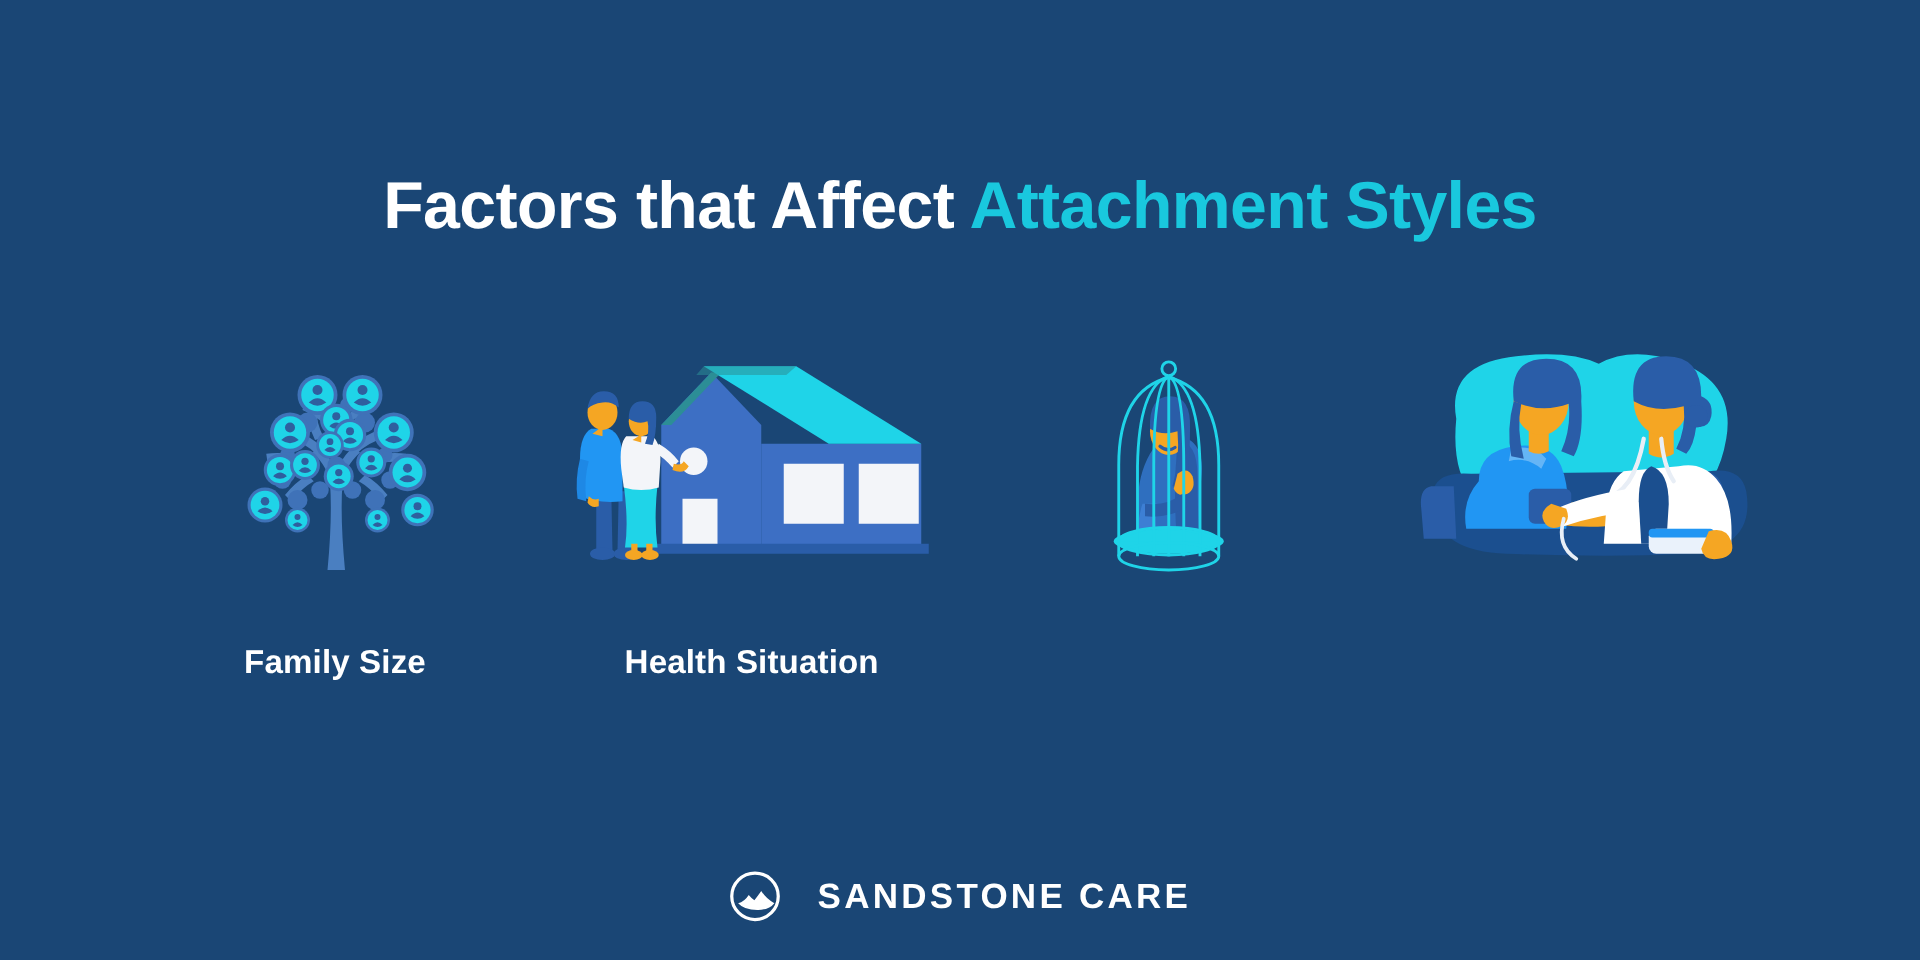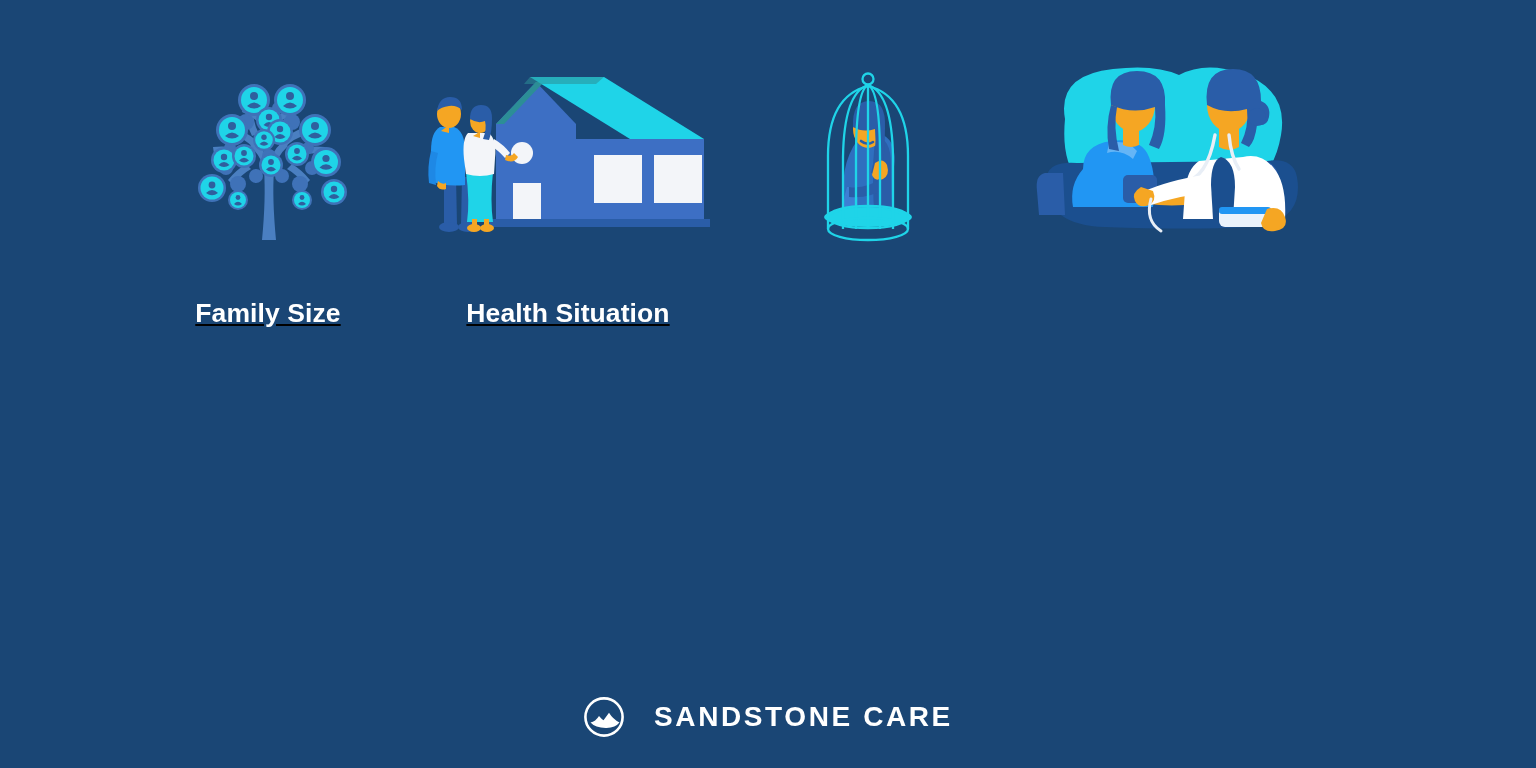--- a/index.html
+++ b/index.html
@@ -41,22 +41,22 @@
   }
   .title .accent {
     color: #19c8de;
   }
 
   
   .cards {
     margin-top: 52px;
     width: 1300px;
     display: flex;
+    justify-content: space-between;
     align-items: flex-start;
-    text-decoration: underline;
   }
   .card {
     width: 300px;
     display: flex;
     flex-direction: column;
     align-items: center;
   }
   .art {
     height: 190px;
     width: 300px;
@@ -97,20 +97,23 @@
     font-weight: 700;
     letter-spacing: 2.6px;
     white-space: nowrap;
   }
 </style>
 </head>
 <body>
 
 <div class="infographic">
 
+  <div class="title-wrap">
+    <div class="title"><span>Factors that Affect </span><span class="accent">Attachment Styles</span></div>
+  </div>
 
   <div class="cards">
 
     <div class="card">
       <div class="art">
         <svg width="200" height="190" viewBox="0 0 200 190">
           <g fill="#4a7fc1">
             <path d="M94 188 q4-42 2-70 l10 0 q-2 28 2 70 z"></path>
             <path d="M96 120 q-1-14 -14-26 l5-5 q14 13 15 29 z"></path>
             <path d="M106 120 q1-14 14-26 l-5-5 q-14 13-15 29 z"></path>

